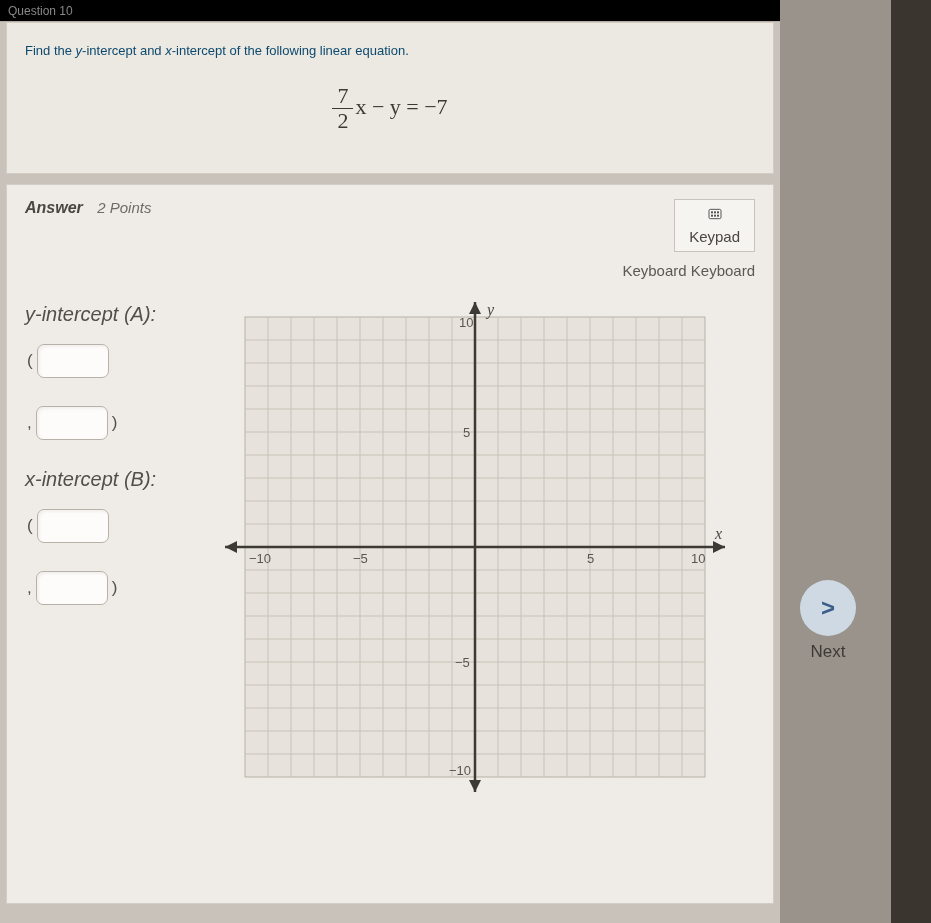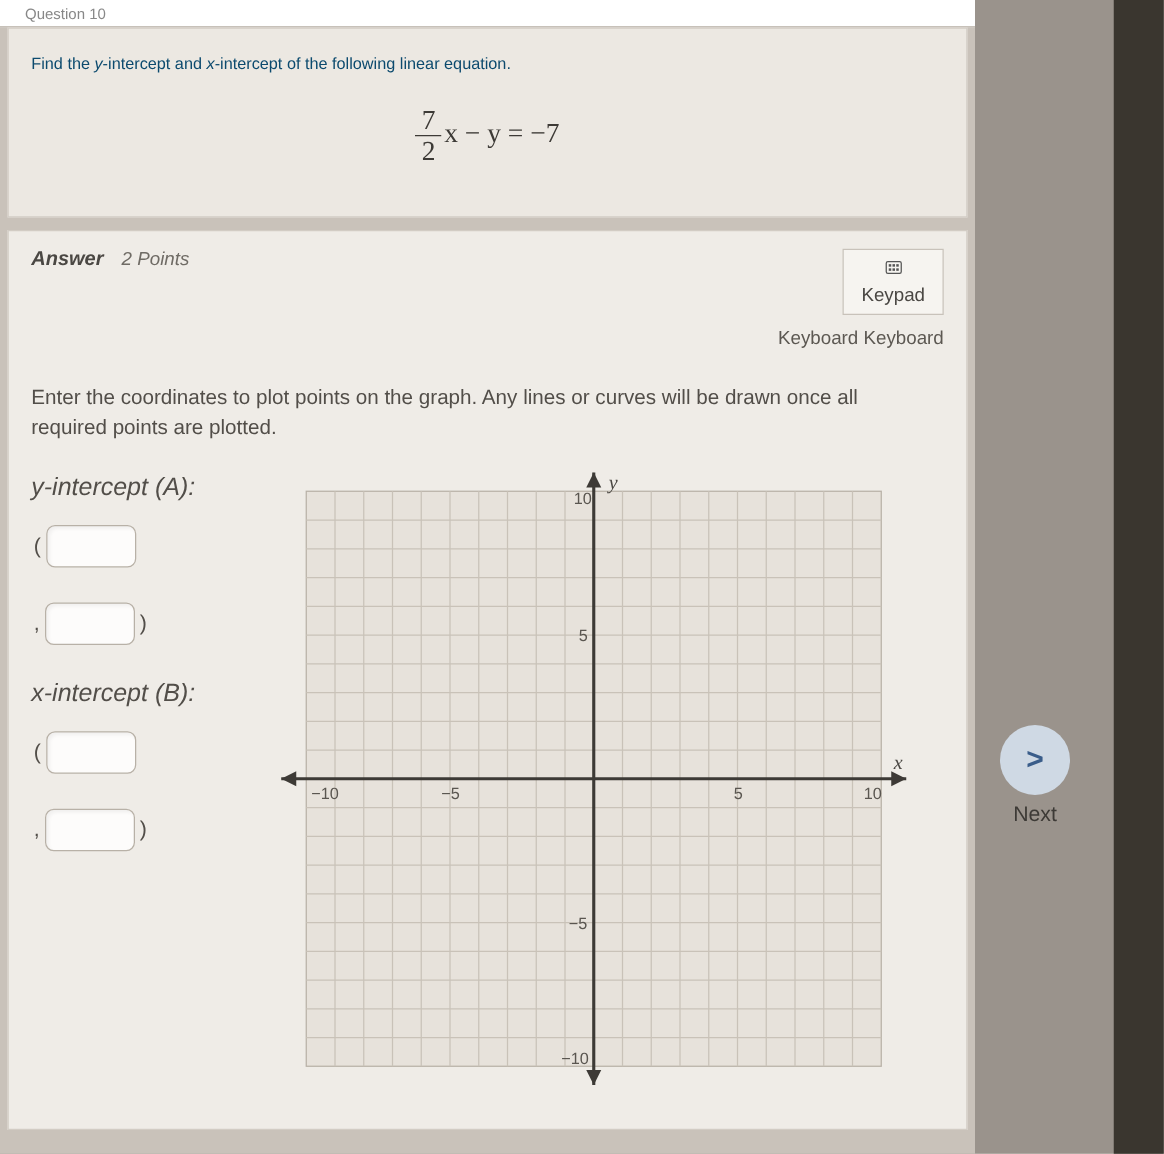--- a/index.html
+++ b/index.html
@@ -13,24 +13,24 @@
   }
   .page-wrap {
     background: #c9c2ba;
     width: 780px;
     height: 923px;
     position: relative;
     padding: 0;
   }
   .topbar {
     height: 22px;
-    background: #ffffff;
+    background: #000000;
     border-bottom: 1px solid #b5ada3;
     display:flex; align-items:center;
-    padding-left:20px;
+    padding-left:8px;
     font-size:12px;
     color:#888;
   }
   .card {
     margin: 0 6px;
     background: #ece8e2;
     border: 1px solid #d2ccc4;
     padding: 20px 18px 10px 18px;
   }
   .prompt {
@@ -162,21 +162,20 @@
             <rect x="15" y="8" width="3" height="3" fill="#555"></rect>
             <rect x="6" y="13" width="3" height="3" fill="#555"></rect>
             <rect x="10.5" y="13" width="3" height="3" fill="#555"></rect>
             <rect x="15" y="13" width="3" height="3" fill="#555"></rect>
           </svg>
         <span>Keypad</span>
       </button>
     </div>
     <div class="shortcuts">Keyboard Keyboard</div>
 
-    <p class="instructions">Enter the coordinates to plot points on the graph. Any lines or curves will be drawn once all required points are plotted.</p>
 
     <div class="work-area">
       <div class="inputs-col">
         <div class="section-label">
           <span class="var">y</span><span>-intercept (A):</span>
         </div>
         <div class="coord-row">
           <span>(</span>
           <input class="coord-input" value="" style="">
         </div>

